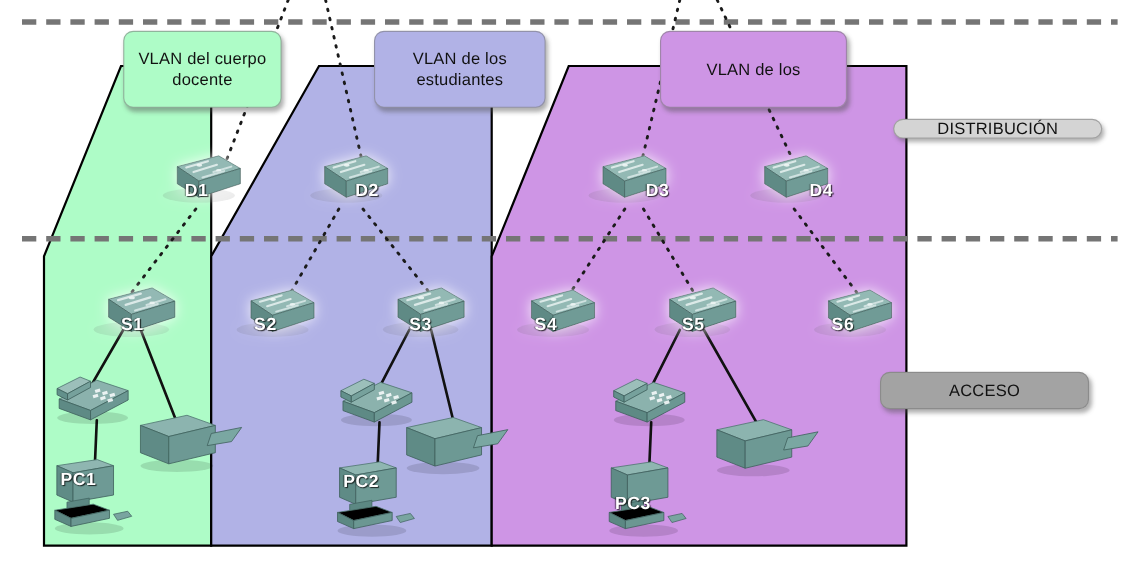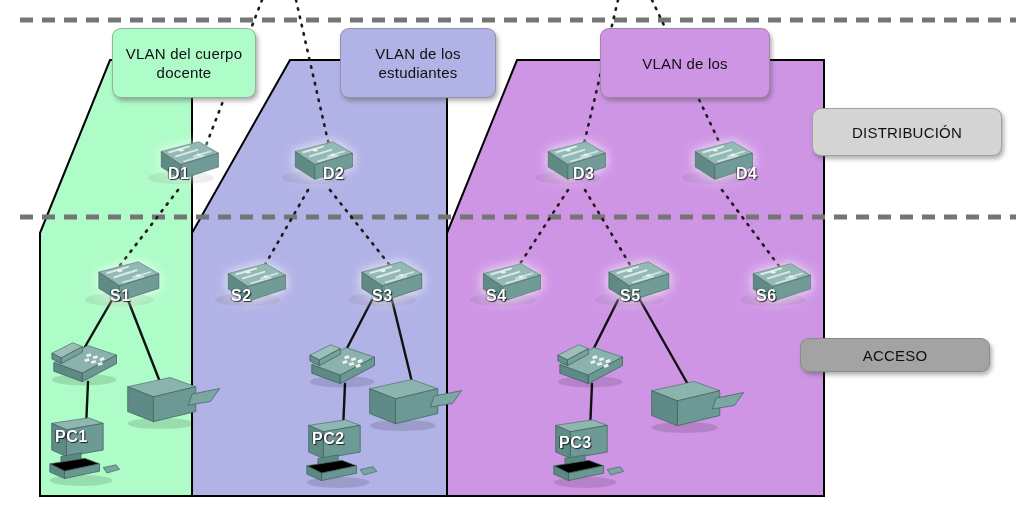--- a/index.html
+++ b/index.html
@@ -245,33 +245,33 @@
           <use href="#printer-icon"></use>
         </g>
       <g transform="translate(552,418) scale(0.92)">
           <use href="#pc-icon"></use>
         </g>
     </g>
   </svg>
 
   <div class="devlabel" style="left:168px;top:165px;">D1</div>
   <div class="devlabel" style="left:298px;top:165px;margin-left:25px;">D2</div>
-  <div class="devlabel" style="left:551px;top:165px;padding-left:22px;">D3</div>
+  <div class="devlabel" style="left:565px;top:165px;padding-left:22px;">D3</div>
   <div class="devlabel" style="left:698px;top:165px;padding-left:38px;">D4</div>
 
   <div class="devlabel" style="left:110px;top:287px;">S1</div>
   <div class="devlabel" style="left:231px;top:287px;">S2</div>
   <div class="devlabel" style="left:372px;top:287px;">S3</div>
   <div class="devlabel" style="left:486px;top:287px;">S4</div>
   <div class="devlabel" style="left:620px;top:287px;">S5</div>
   <div class="devlabel" style="left:756px;top:287px;">S6</div>
 
   <div class="devlabel" style="left:55px;top:428px;">PC1</div>
   <div class="devlabel" style="left:312px;top:430px;">PC2</div>
-  <div class="devlabel" style="left:559px;top:434px;">PC3</div>
+  <div class="devlabel" style="left:559px;top:450px;">PC3</div>
 
   <div class="callout" style="left:112px;top:28px;width:144px;height:70px;background:#aefcc7;">
     <span>
       <span>VLAN del cuerpo</span>
       <span>docente</span>
     </span>
   </div>
 
   <div class="callout" style="left:340px;top:28px;width:156px;height:70px;background:#b1b2e6;">
     <span>
@@ -279,21 +279,21 @@
       <span>estudiantes</span>
     </span>
   </div>
 
   <div class="callout" style="left:600px;top:28px;width:170px;height:70px;background:#ce95e5;">
     <span>
       <span>VLAN de los</span>
     </span>
   </div>
 
-  <div class="callout" style="left:812px;top:108px;width:190px;height:48px;background:#d4d4d4;font-size:15px;">
+  <div class="callout" style="left:812px;top:108px;width:190px;height:18px;background:#d4d4d4;font-size:15px;">
     <span>DISTRIBUCIÓN</span>
   </div>
 
   <div class="callout" style="left:800px;top:338px;width:190px;height:34px;background:#a3a3a3;font-size:15px;">
     <span>ACCESO</span>
   </div>
 
 </div>
 
 </body></html>

